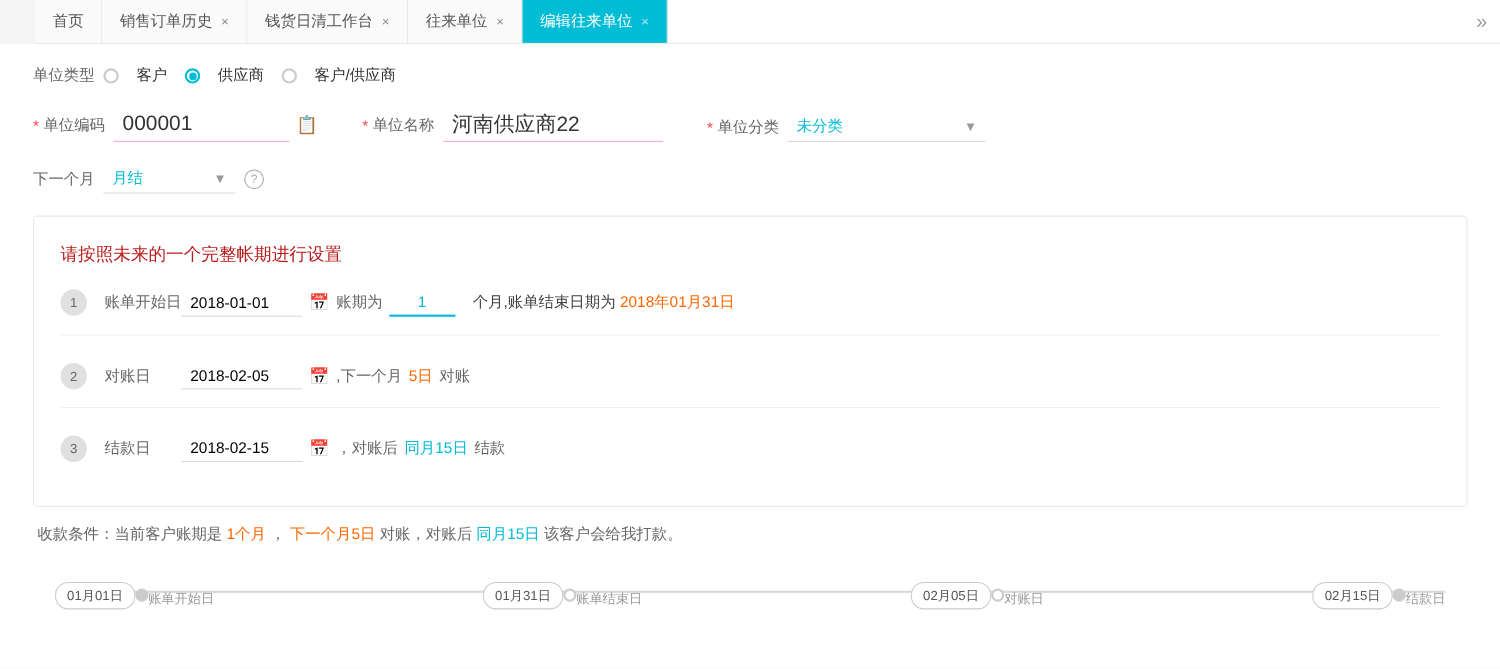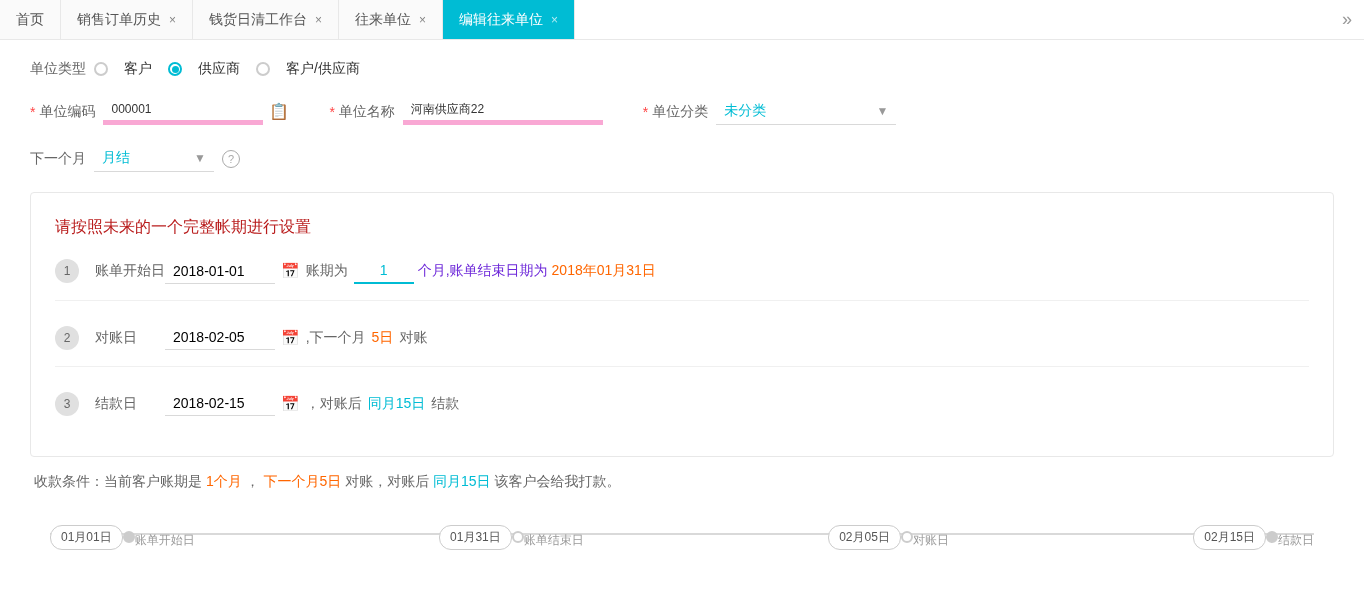--- a/index.html
+++ b/index.html
@@ -6,20 +6,21 @@
     body { font-family: 'Microsoft YaHei', 'PingFang SC', sans-serif; font-size: 14px; color: #333; background: #f5f5f5; }
 
     
     .tabs-bar {
       display: flex;
       align-items: center;
       background: #fff;
       border-bottom: 1px solid #e8e8e8;
       height: 40px;
       padding: 0 0;
+      margin-left: 32px;
     }
     .tab-item {
       display: flex;
       align-items: center;
       padding: 0 16px;
       height: 100%;
       cursor: pointer;
       font-size: 14px;
       color: #555;
       border-right: 1px solid #e8e8e8;
@@ -68,24 +69,24 @@
       color: #666;
       white-space: nowrap;
       margin-right: 8px;
     }
     .required-star {
       color: #f44;
       margin-right: 4px;
     }
     .form-input {
       border: none;
-      border-bottom: 5px solid #f9a8d4;
+      border-bottom: 1px solid #f9a8d4;
       outline: none;
       padding: 4px 8px;
-      font-size: 12px;
+      font-size: 19px;
       color: #333;
       background: transparent;
       min-width: 160px;
     }
 
     
     .radio-group { display: flex; align-items: center; gap: 16px; }
     .radio-item { display: flex; align-items: center; cursor: pointer; gap: 16px; }
     .radio-circle {
       width: 14px; height: 14px; border-radius: 50%;
@@ -160,21 +161,21 @@
     }
     .cal-icon { color: #00bcd4; margin-left: 6px; cursor: pointer; font-size: 15px; }
     .period-label { color: #666; margin: 0 6px; }
     .period-input {
       border: none; border-bottom: 2px solid #00bcd4;
       outline: none; padding: 4px 8px; width: 60px;
       font-size: 14px; color: #00bcd4; text-align: center;
     }
     .highlight-orange { color: #ff6600; }
     .highlight-teal { color: #00bcd4; }
-    .period-suffix { color: #6d28d9; margin-left: 4px; }
+    .period-suffix { color: #404040; margin-left: 16px; }
 
     
     .preview-text {
       font-size: 14px; color: #666; margin-bottom: 24px; padding: 0 0 0 4px;
     }
 
     
     .timeline-wrapper {
       position: relative;
       display: flex; align-items: flex-start;

